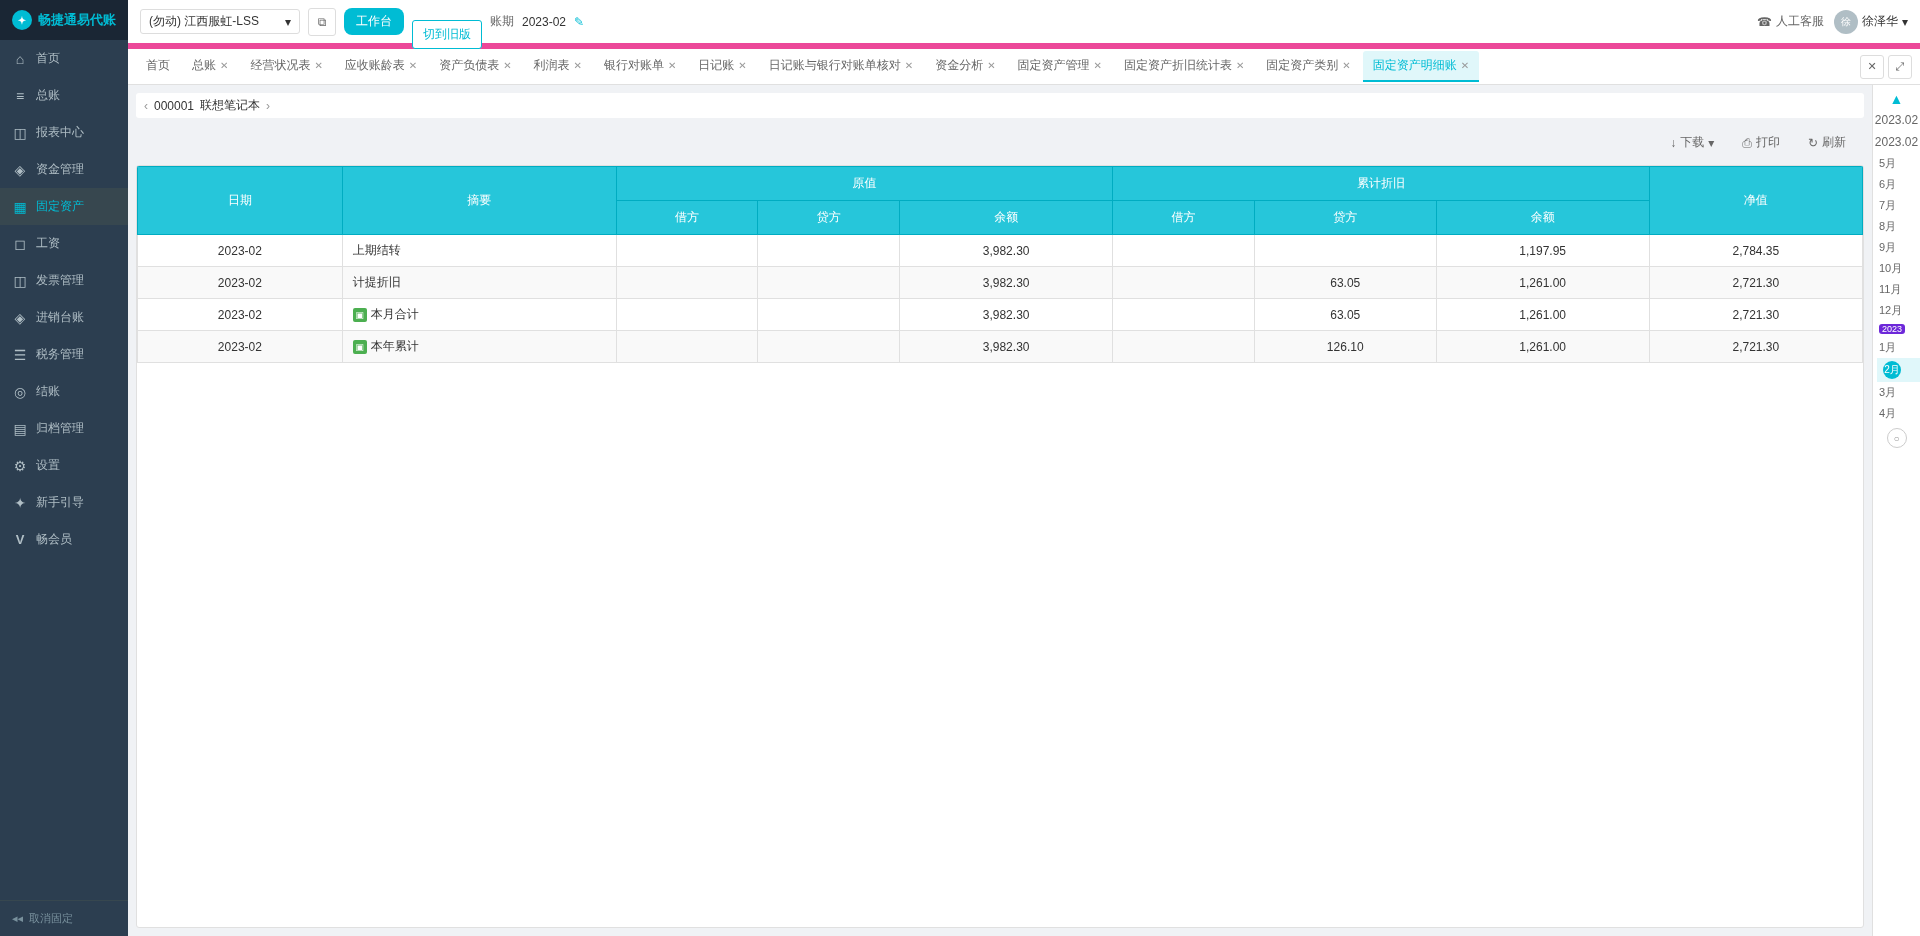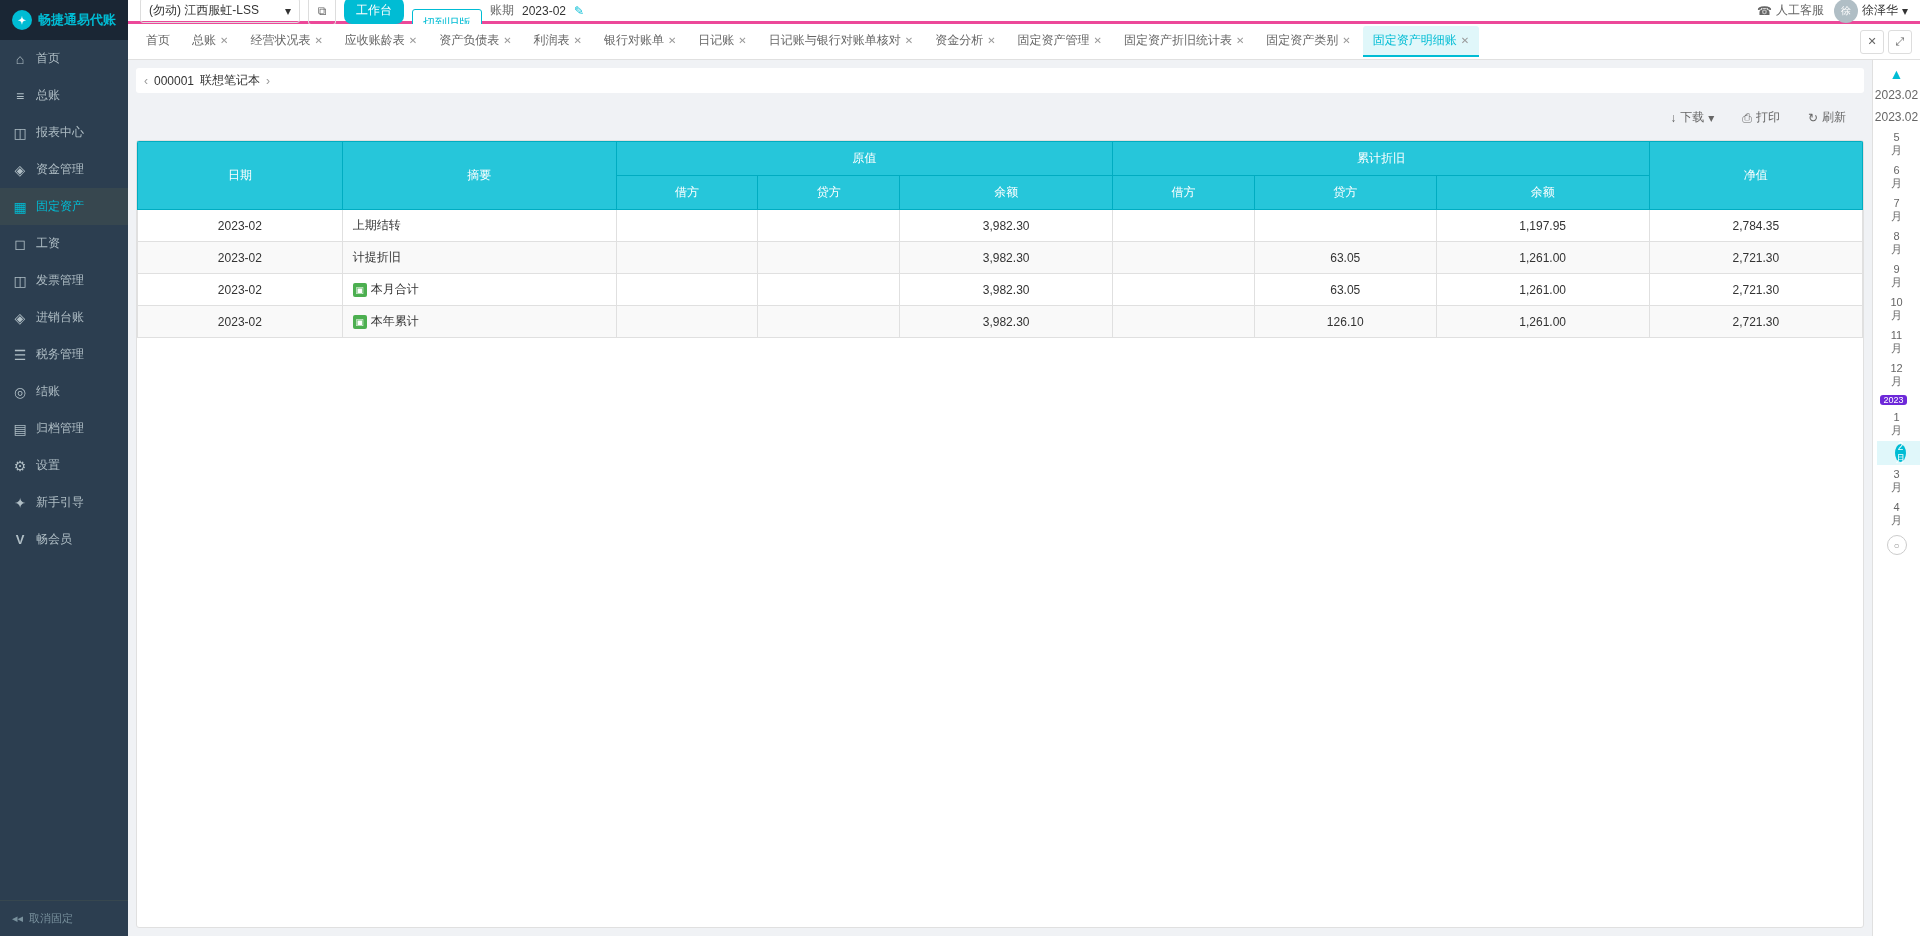--- a/index.html
+++ b/index.html
@@ -55,26 +55,26 @@
       gap: 6px;
       cursor: pointer;
       border-top: 1px solid #37474f;
     }
 
     
     .main { flex: 1; display: flex; flex-direction: column; overflow: hidden; }
 
     
     .topbar {
-      height: 24px;
+      height: 49px;
       background: #fff;
       display: flex;
       align-items: center;
       padding: 0 12px;
-      border-bottom: 3px solid #ec4899;
+      border-bottom: 6px solid #ec4899;
       gap: 8px;
       flex-shrink: 0;
     }
     .company-selector {
       display: flex; align-items: center; gap: 4px;
       border: 1px solid #ddd; border-radius: 3px; padding: 3px 8px;
       font-size: 12px; color: #333; cursor: pointer; min-width: 160px;
     }
     .copy-icon-btn {
       width: 28px; height: 28px; border: 1px solid #ddd; border-radius: 3px;
@@ -171,22 +171,22 @@
     .timeline {
       width: 48px; background: #fff; border-left: 1px solid #e0e0e0;
       display: flex; flex-direction: column; align-items: center;
       padding: 4px 0; overflow-y: auto; flex-shrink: 0;
     }
     .timeline-year {
       font-size: 12px; color: #666; padding: 4px 2px; text-align: center;
       white-space: nowrap; cursor: pointer;
     }
     .timeline-month {
-      font-size: 11px; color: #666; padding: 3px 18px; text-align: center;
-      cursor: pointer; width: 100%; display: flex; align-items: center; justify-content: center;
+      font-size: 11px; color: #666; padding: 3px 6px; text-align: center;
+      cursor: pointer; width: 100%; display: flex; align-items: center; justify-content: flex-start;
     }
     .timeline-month.active { color: #00bcd4; background: #e0f7fa; margin-left: 8px; }
     .timeline-month.current-year-badge {
       position: relative;
     }
     .year-badge {
       background: #6d28d9; color: #fff; font-size: 9px;
       border-radius: 3px; padding: 0 3px; margin-right: 6px;
     }
     .month-badge-cyan {

